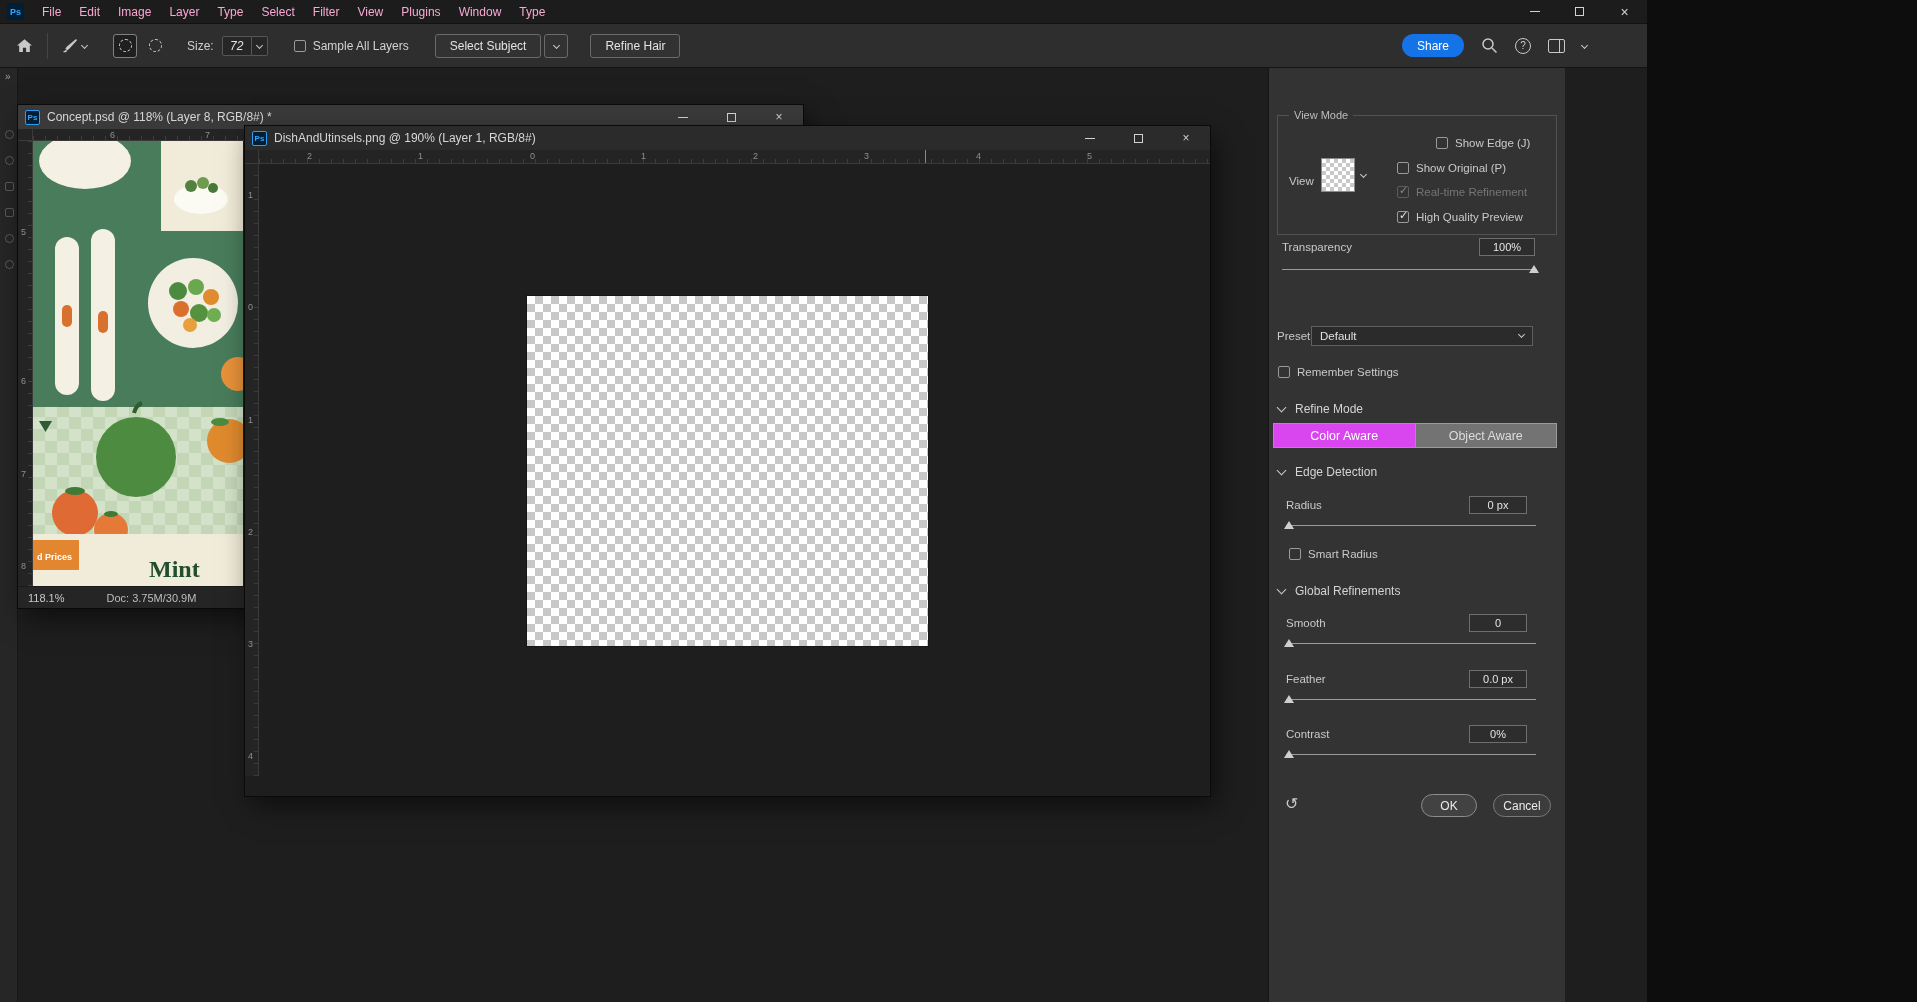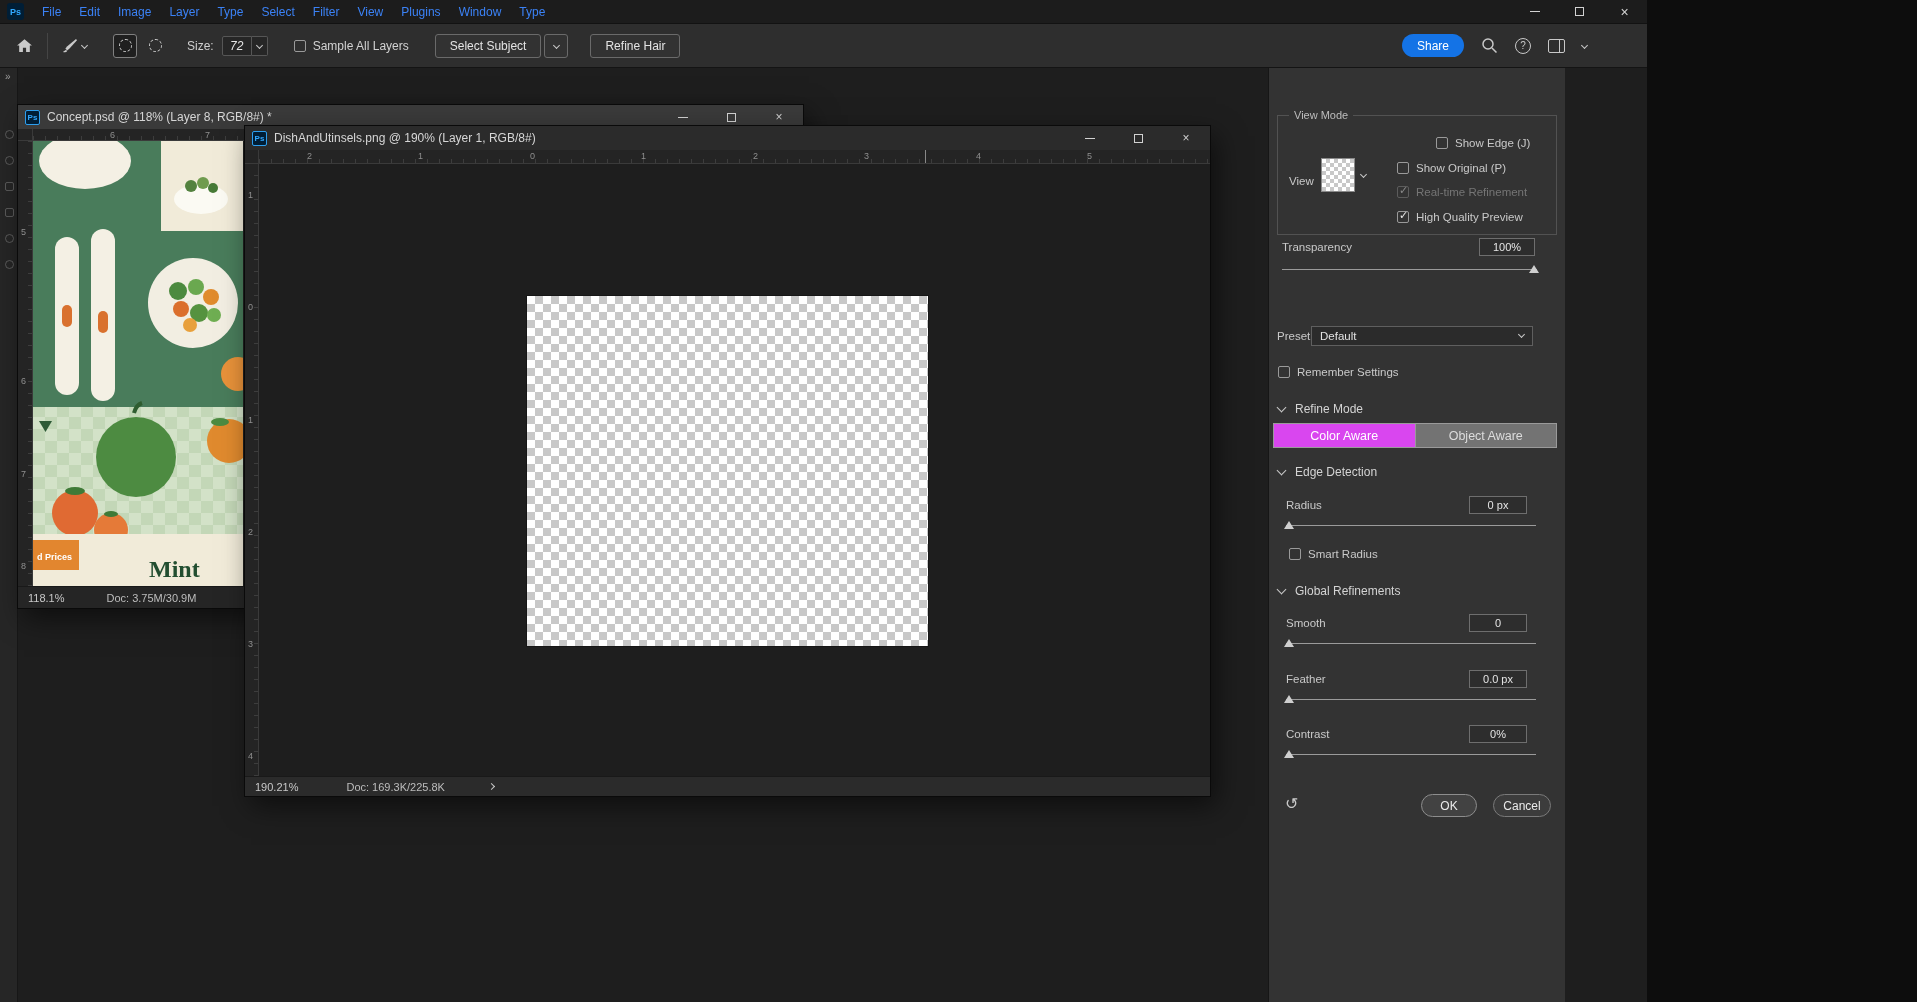--- a/index.html
+++ b/index.html
@@ -7,21 +7,21 @@
   .screen{position:relative;width:1647px;height:1002px;background:#1e1e1e;overflow:hidden;
           font-family:"Liberation Sans",sans-serif;color:#d6d6d6;}
   .abs{position:absolute;}
   .flexc{display:flex;align-items:center;}
 
   
   .menubar{position:absolute;left:0;top:0;width:100%;height:24px;background:#1c1c1c;
            display:flex;align-items:center;border-bottom:1px solid #121212;}
   .ps-badge{width:17px;height:17px;margin:0 9px 0 7px;border-radius:3px;background:#001e36;
             color:#31a8ff;font-size:9px;font-weight:bold;display:flex;align-items:center;justify-content:center;}
-  .menu-item{padding:0 9px;font-size:12px;color:#3b82f6;line-height:24px;cursor:default;}
+  .menu-item{padding:0 9px;font-size:12px;color:#f9a8d4;line-height:24px;cursor:default;}
   .wctl{width:45px;height:24px;display:flex;align-items:center;justify-content:center;color:#d2d2d2;}
   .g-min{width:10px;height:1px;background:#d2d2d2;}
   .g-max{width:9px;height:9px;border:1px solid #d2d2d2;}
   .g-close{font-size:14px;line-height:14px;}
 
   
   .optionsbar{position:absolute;left:0;top:24px;width:100%;height:44px;background:#2e2e2e;border-bottom:1px solid #141414;}
   .ob-left{position:absolute;left:16px;top:0;height:43px;display:flex;align-items:center;}
   .ob-right{position:absolute;left:1402px;top:0;height:43px;display:flex;align-items:center;gap:17px;}
   .ob-div{width:1px;height:26px;background:#454545;margin:0 14px;}
@@ -305,25 +305,20 @@
       <span style="top:26px;">1</span>
       <span style="top:138px;">0</span>
       <span style="top:251px;">1</span>
       <span style="top:363px;">2</span>
       <span style="top:475px;">3</span>
       <span style="top:587px;">4</span>
     </div>
     <div class="abs" style="left:14px;top:38px;right:0;bottom:20px;background:#1e1e1e;">
       <div class="checker" style="position:absolute;left:268px;top:132px;width:401px;height:350px;box-shadow:0 0 0 1px rgba(0,0,0,.25);"></div>
     </div>
-    <div class="doc-status">
-      <span>190.21%</span>
-      <span style="margin-left:48px;color:#bdbdbd;">Doc: 169.3K/225.8K</span>
-      <span class="chev chev-sm" style="margin-left:44px;transform:rotate(-45deg);"></span>
-    </div>
   </div>
 
   <div class="proppanel">
 
     <div class="groupbox" style="left:8px;top:47px;width:280px;height:120px;"></div>
     <span class="grouptitle" style="left:20px;top:41px;">View Mode</span>
     <span class="plabel" style="left:20px;top:107px;">View</span>
     <div class="checker-sm" style="position:absolute;left:52px;top:90px;width:34px;height:34px;border:1px solid #8a8a8a;"></div>
     <span class="chev chev-sm" style="position:absolute;left:92px;top:104px;"></span>
     <div class="cbrow" style="left:128px;top:69px;padding-left:39px;">

